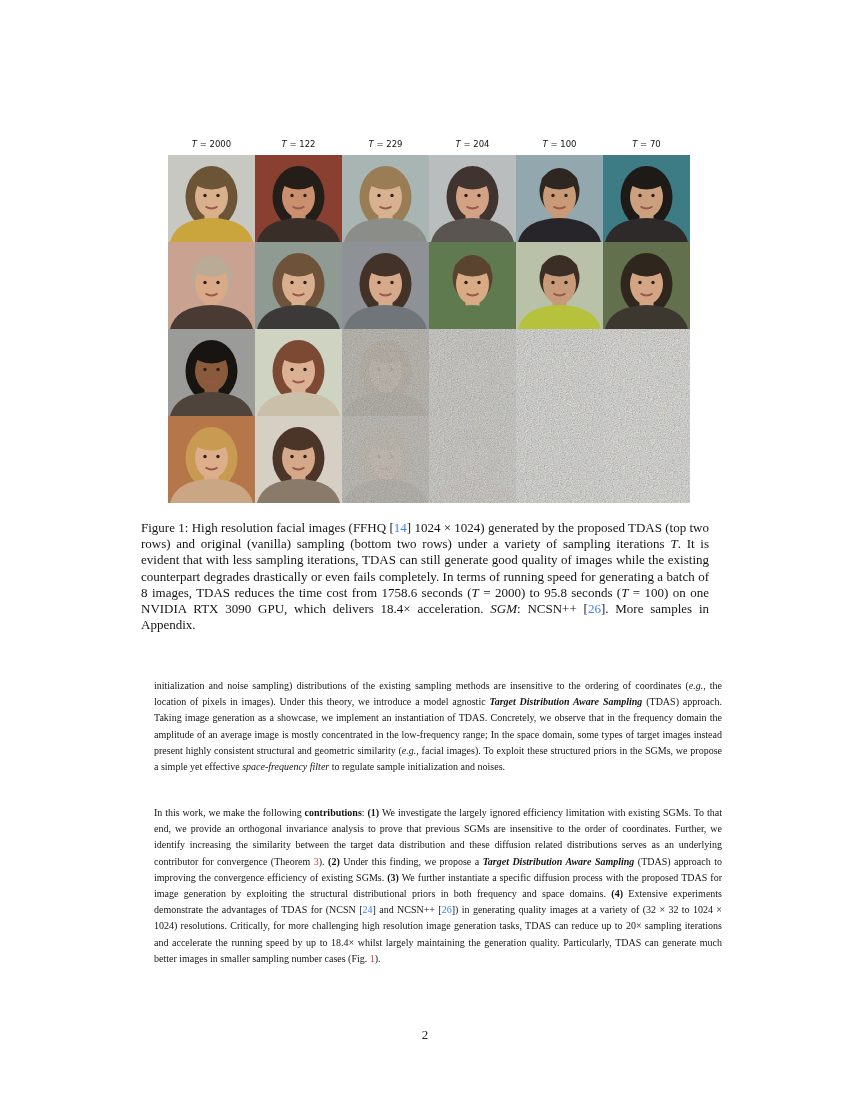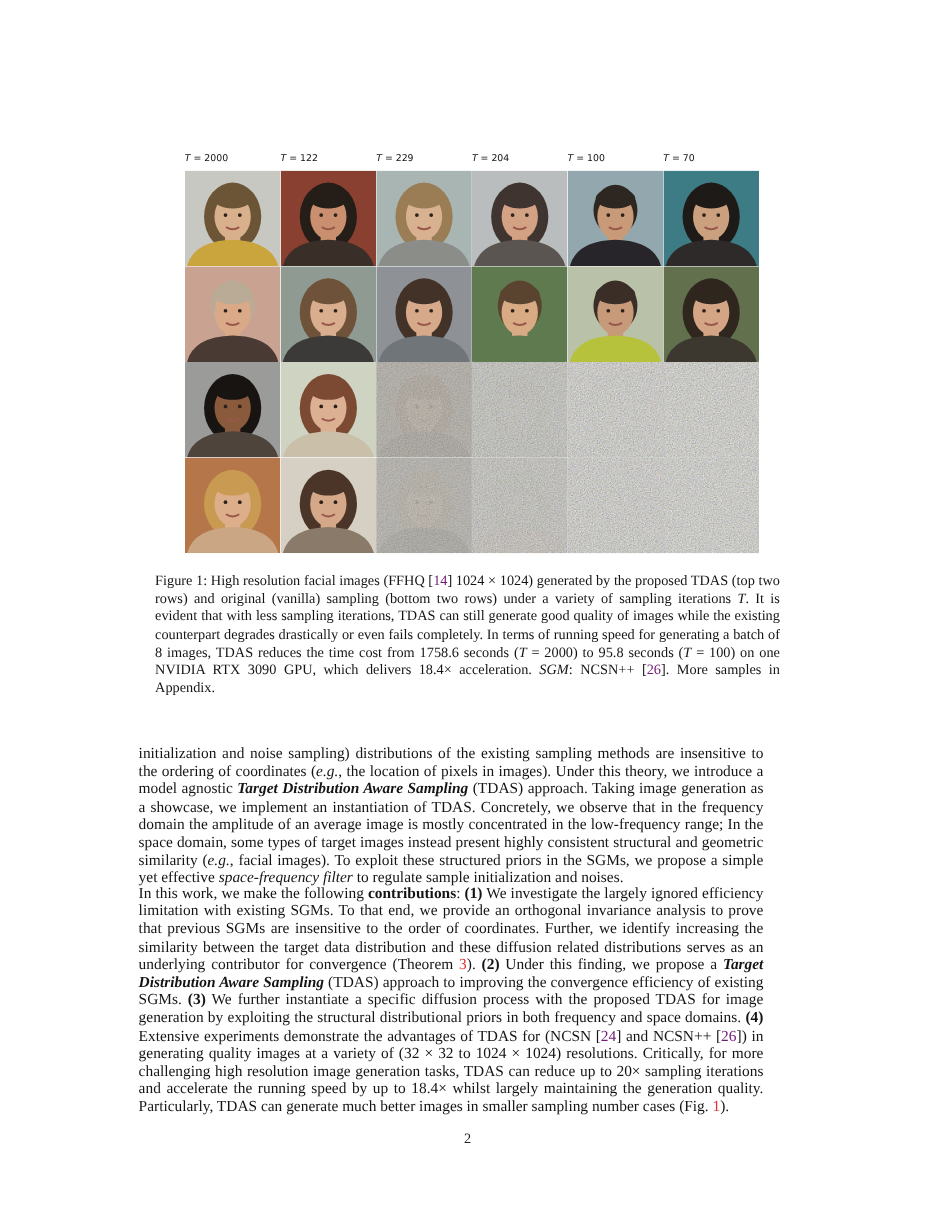--- a/index.html
+++ b/index.html
@@ -1,36 +1,36 @@
 <!DOCTYPE html>
 <html><head>
 <meta charset="utf-8">
 <style>
   html,body{margin:0;padding:0;background:#ffffff;}
   .page{position:relative;width:850px;height:1100px;background:#ffffff;
         font-family:"Liberation Serif",serif;color:#141414;overflow:hidden;}
   .col-labels{position:absolute;left:168px;top:139px;width:522px;display:flex;}
-  .col-label{width:87px;text-align:left;font-family:"DejaVu Sans",sans-serif;
+  .col-label{width:87px;text-align:center;font-family:"DejaVu Sans",sans-serif;
              font-size:8.5px;color:#111;}
   .col-label .tvar{font-style:italic;}
   .grid{position:absolute;left:168px;top:155px;width:522px;height:348px;
         display:grid;grid-template-columns:repeat(6,87px);grid-auto-rows:87px;}
   .cell{width:87px;height:87px;overflow:hidden;}
   .cell svg{display:block;}
   .caption{position:absolute;left:141px;top:520px;width:568px;
            font-size:13px;line-height:16.2px;text-align:justify;}
-  .para{position:absolute;left:126px;width:568px;font-size:14px;line-height:16.2px;
+  .para{position:absolute;left:154px;width:568px;font-size:10px;line-height:16.2px;
         text-align:justify;}
   .p1{top:678px;}
   .p2{top:805px;}
   .page-number{position:absolute;left:0;top:1027px;width:850px;text-align:center;
                font-size:13px;color:#222;}
   .it{font-style:italic;}
   .bo{font-weight:bold;}
-  .gr{color:#701a75;}
+  .gr{color:#3b82f6;}
   .rd{color:#e03030;}
   .defs-holder{position:absolute;width:0;height:0;overflow:hidden;}
 </style>
 </head>
 <body>
 
 <div class="page">
 
   <svg class="defs-holder" aria-hidden="true">
     <defs>

